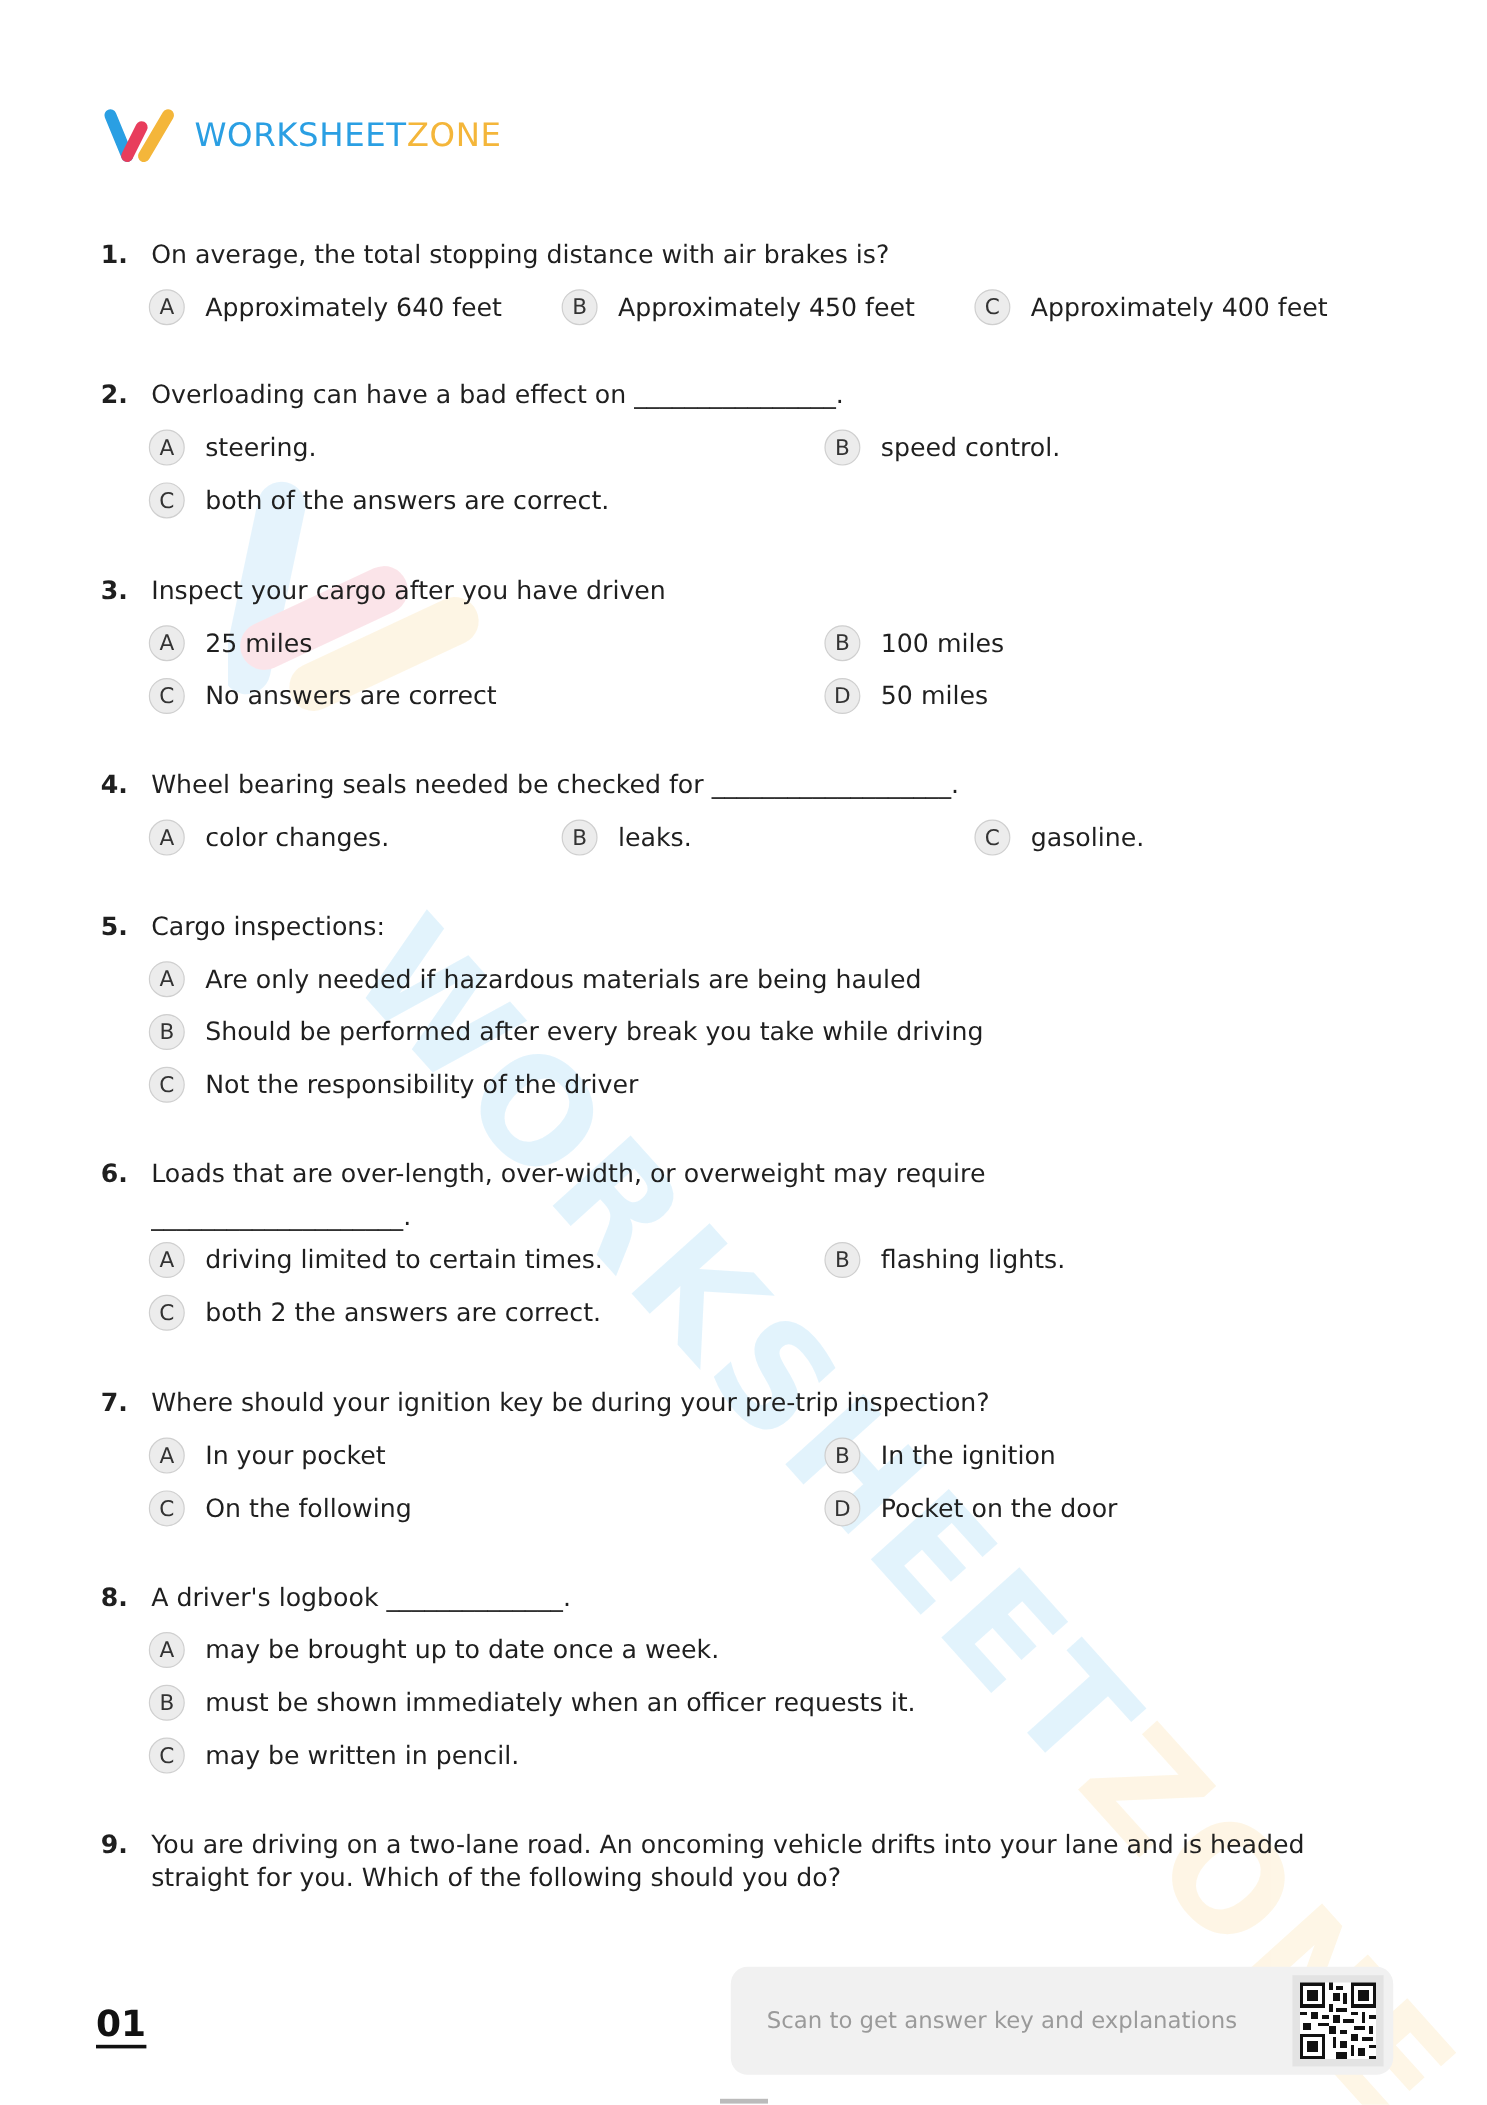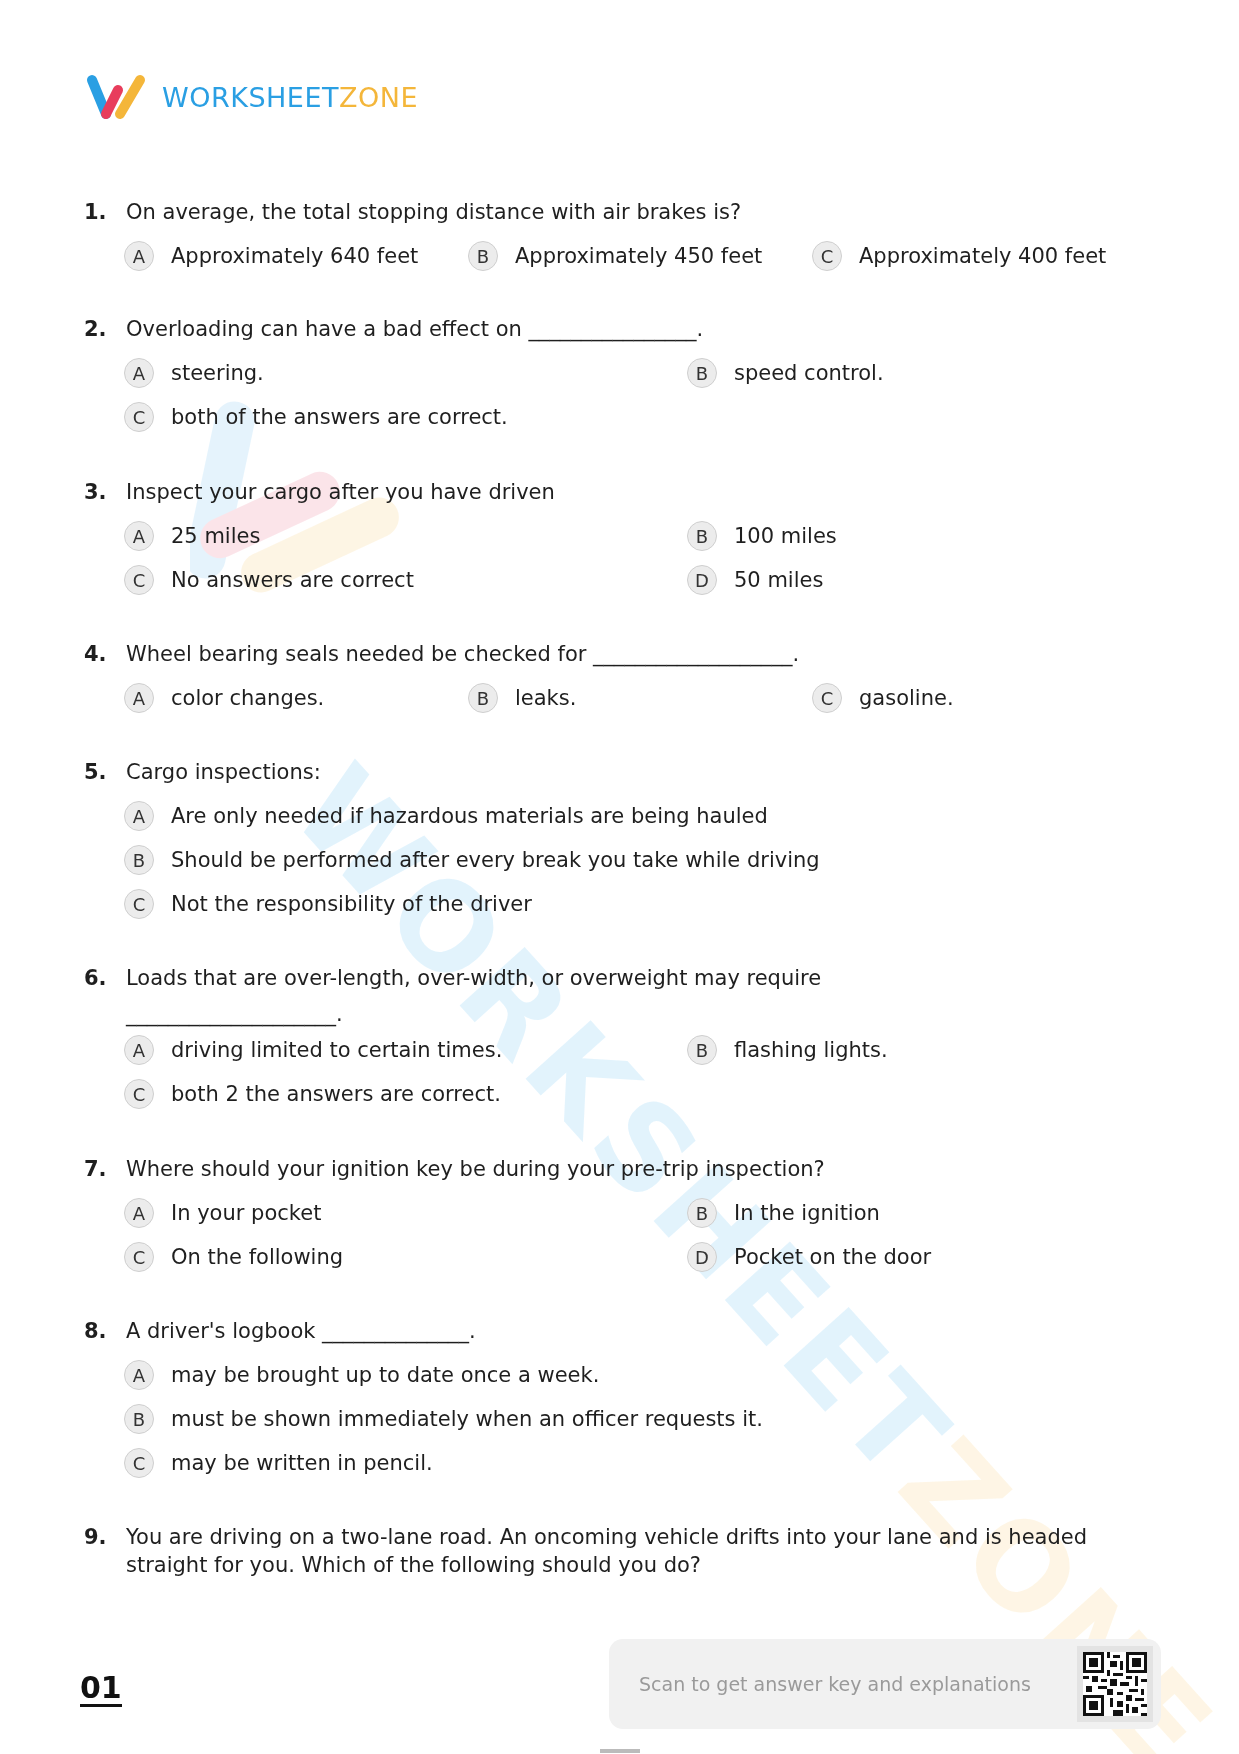--- a/index.html
+++ b/index.html
@@ -9,21 +9,21 @@
 
   
   .wm-logo { position:absolute; left:190px; top:400px; width:260px; height:200px; opacity:0.22; pointer-events:none; }
   .wm-text { position:absolute; left:370px; top:740px; transform:rotate(48deg); transform-origin:left top;
              font-size:120px; font-weight:bold; letter-spacing:6px; opacity:0.12; white-space:nowrap;
              font-family:"DejaVu Sans", sans-serif; pointer-events:none; }
   .wm-text .w1 { color:#1aa3ee; }
   .wm-text .w2 { color:#f7b531; }
 
   
-  .logo { position:absolute; left:84px; top:72px; display:flex; align-items:center; }
+  .logo { position:absolute; left:84px; top:88px; display:flex; align-items:center; }
   .logo svg { width:66px; height:50px; }
   .logo-text { margin-left:12px; font-size:27px; letter-spacing:0.5px; font-family:"DejaVu Sans", sans-serif; }
   .logo-text .a { color:#2a9fe3; }
   .logo-text .b { color:#f4b63a; }
   .title { position:absolute; left:540px; top:80px; width:520px; text-align:center;
            font-size:27px; font-weight:bold; line-height:40px; color:#222; }
 
   
   .q { position:absolute; left:84px; width:1080px; }
   .q-head { display:flex; font-size:21px; line-height:28px; }

